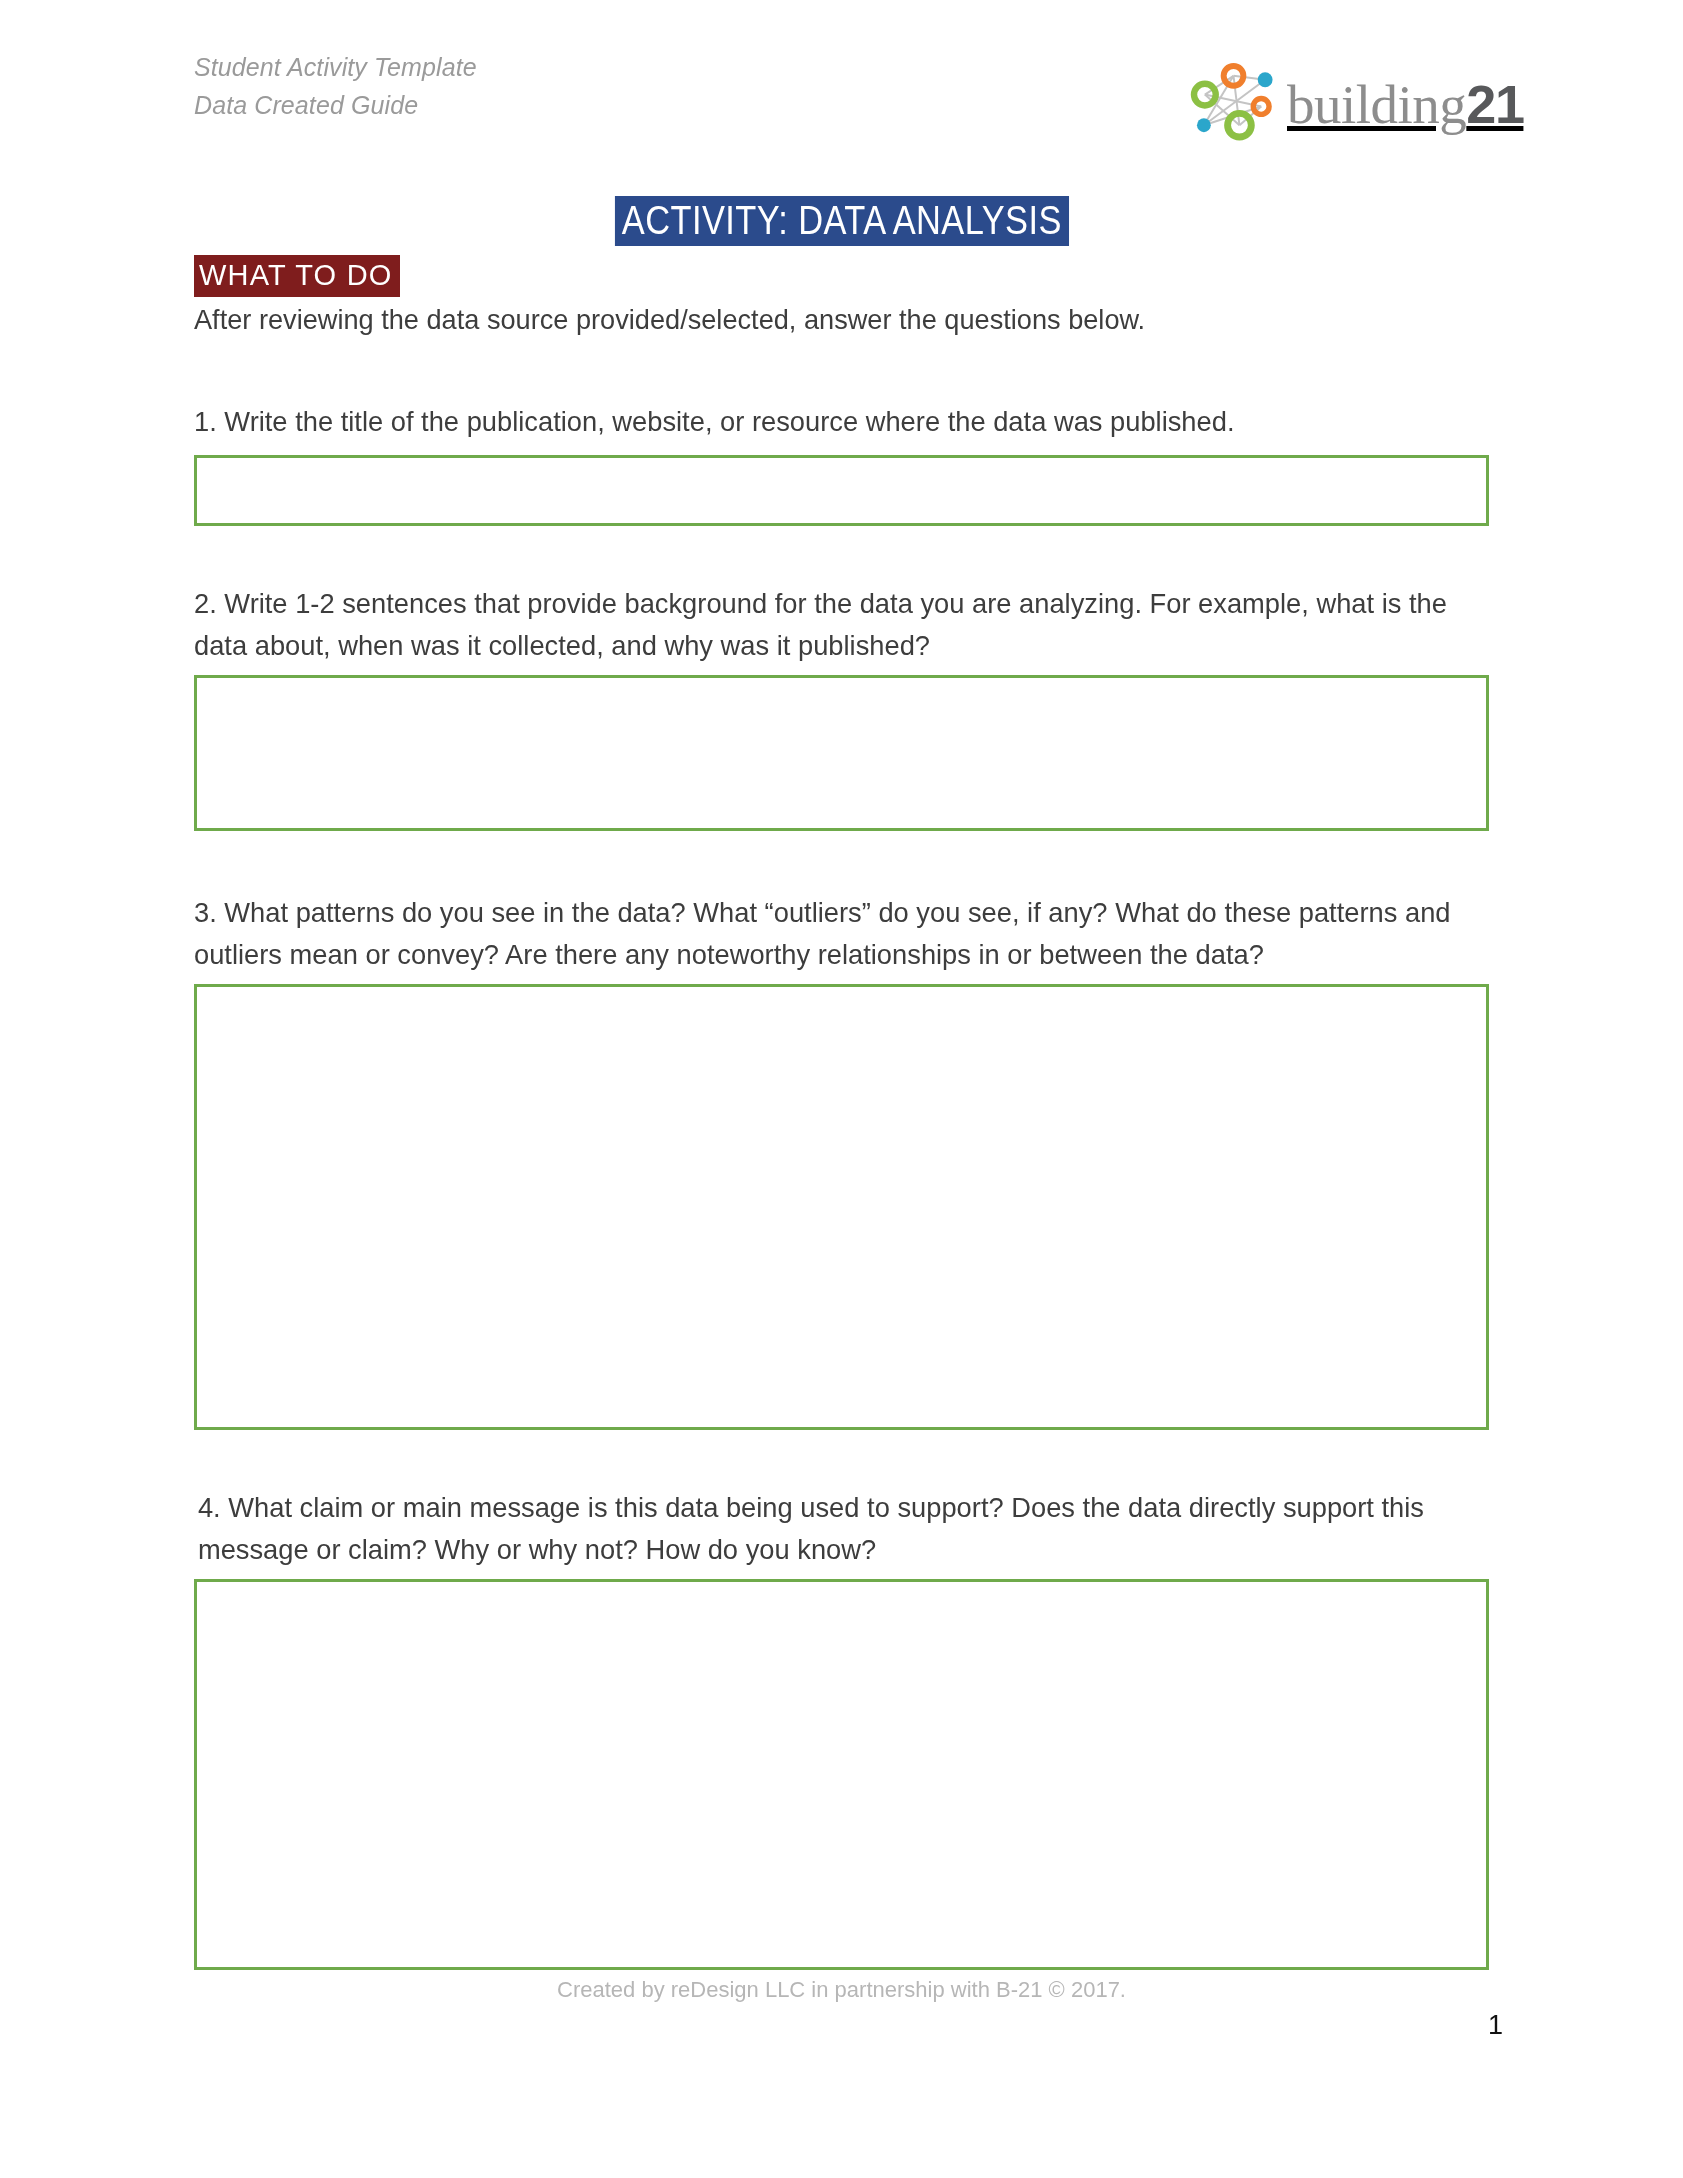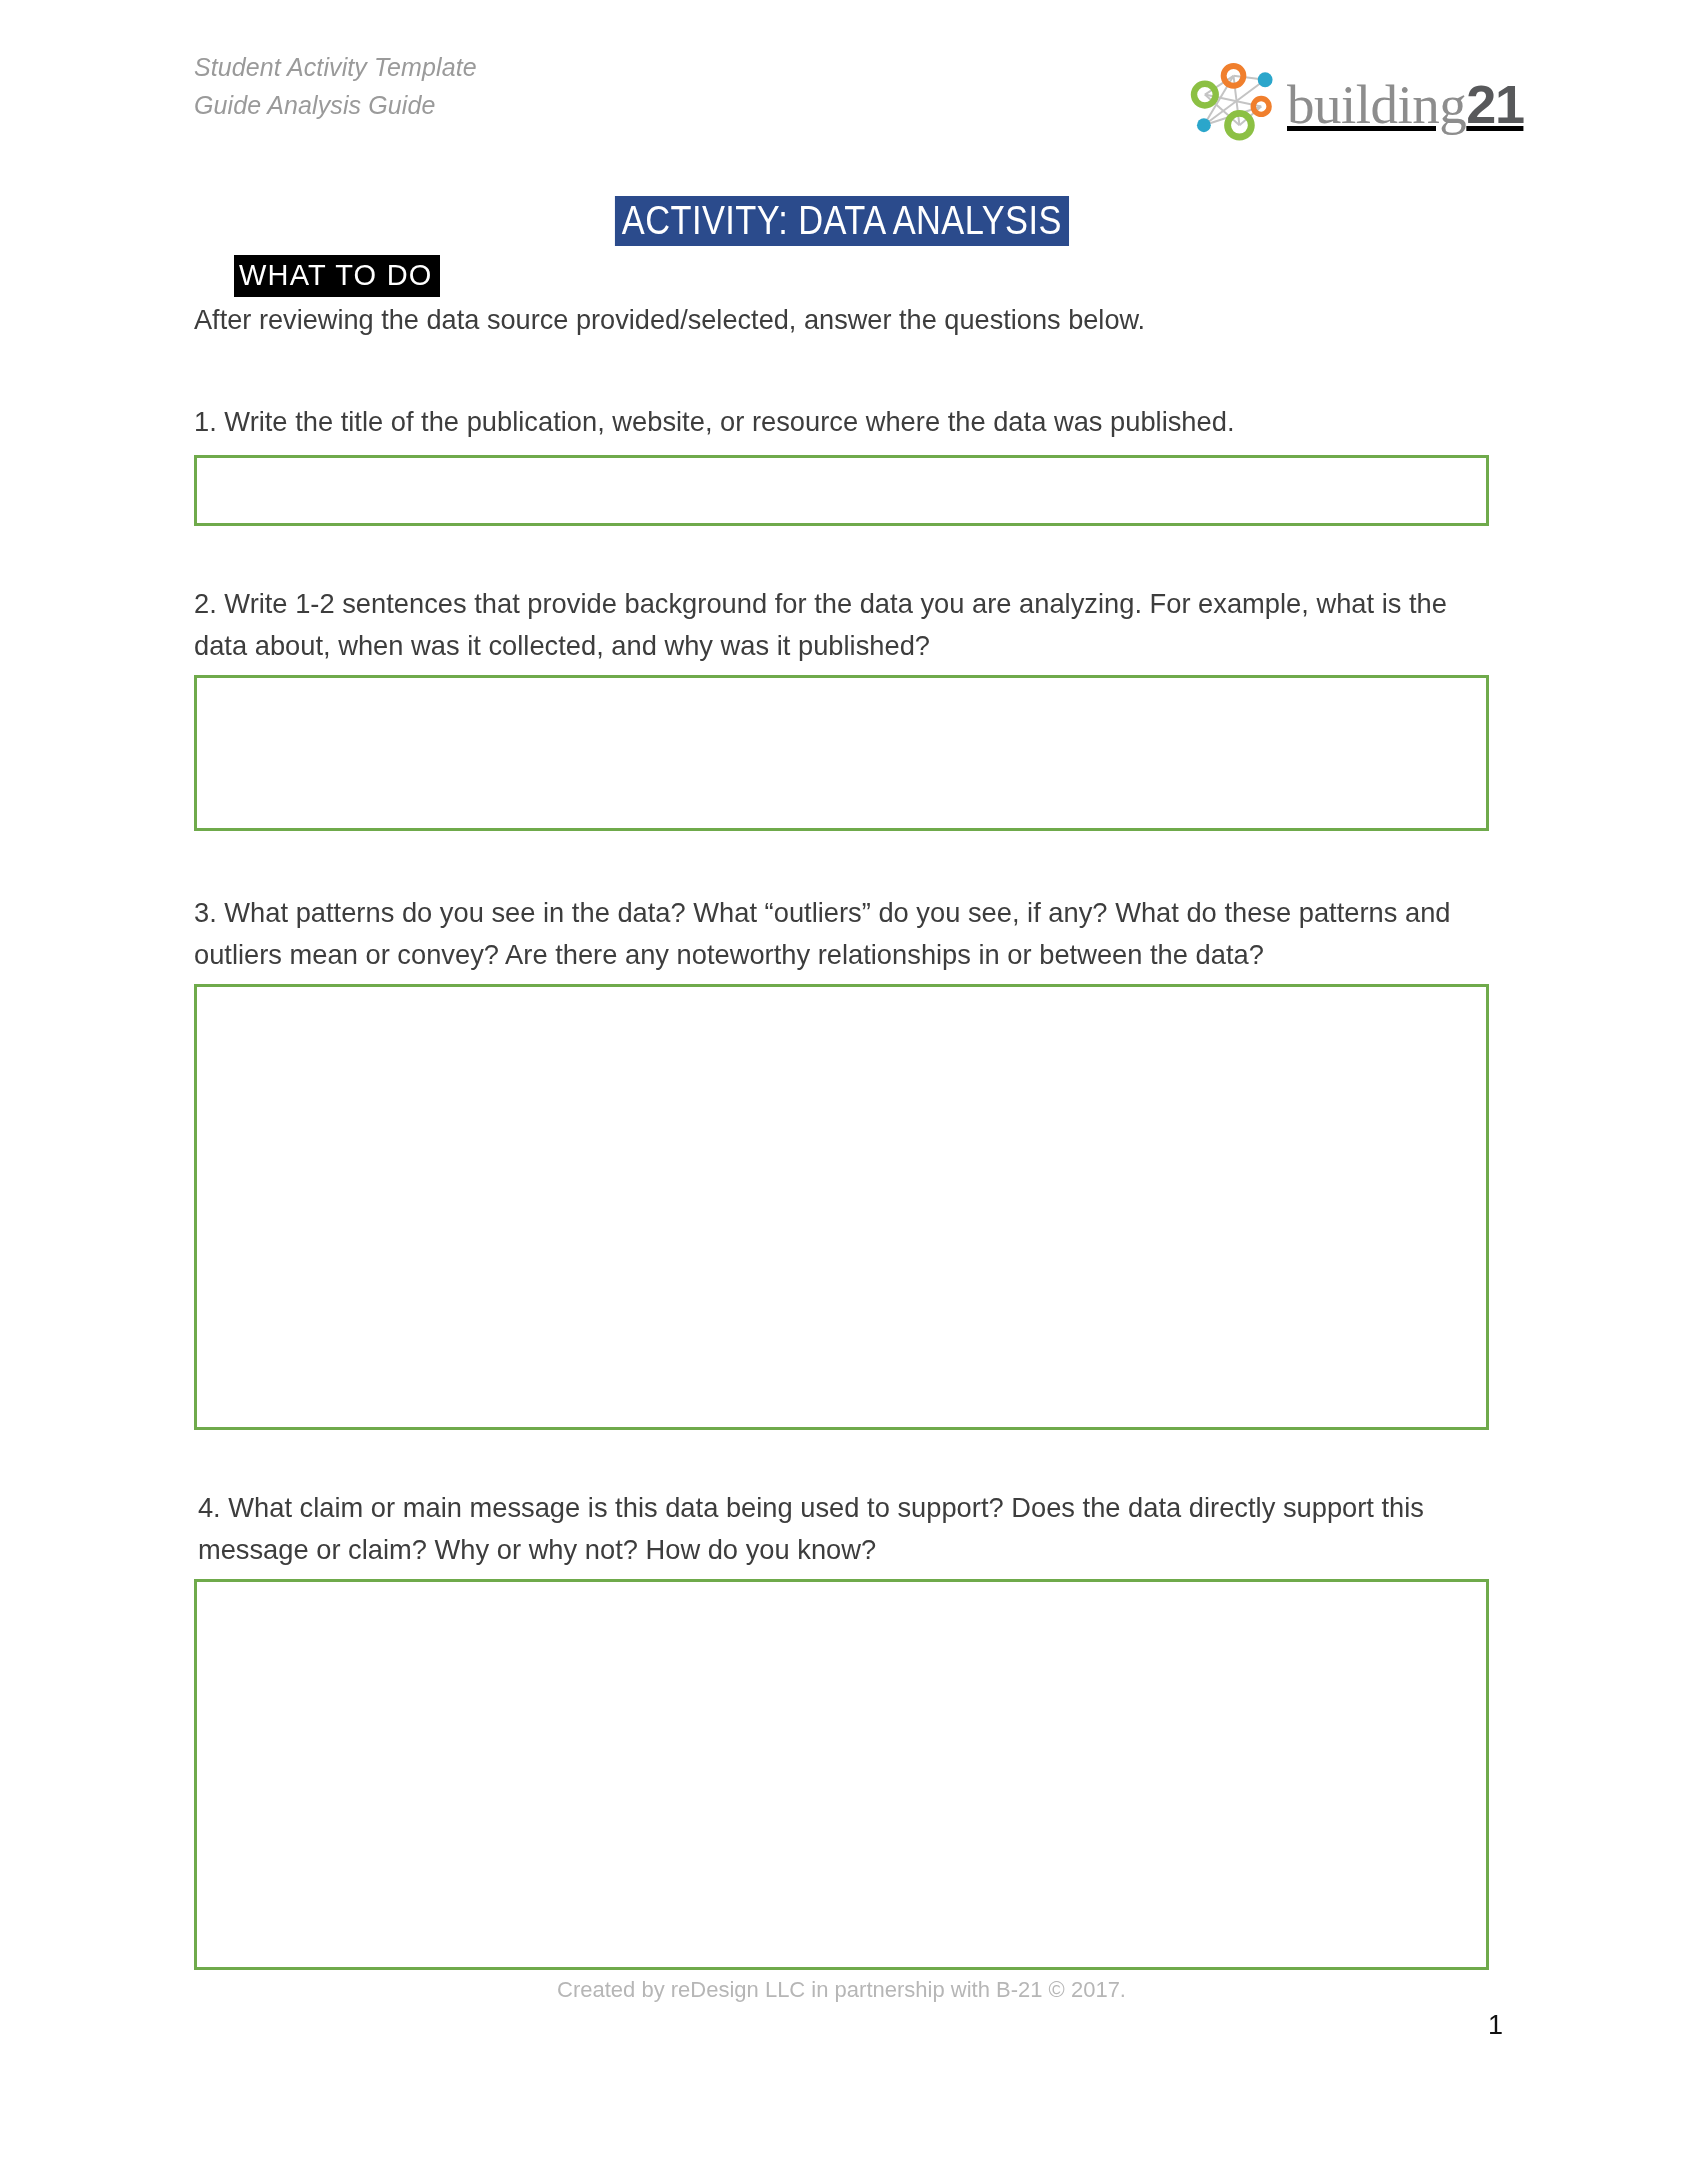--- a/index.html
+++ b/index.html
@@ -101,27 +101,26 @@
   
   .content {
     position: absolute;
     top: 255px;
     left: 194px;
     width: 1295px;
   }
 
   .section-head {
     display: inline-block;
-    background: #000000;
+    background: #7f1d1d;
     color: #ffffff;
     font-size: 29px;
     line-height: 38px;
     padding: 1px 7px 3px 5px;
     letter-spacing: 1.2px;
-    margin-left: 40px;
   }
 
   .lede {
     font-size: 28px;
     line-height: 40px;
     color: #3d3d3d;
     margin-top: 3px;
     transform: scaleX(0.97);
     transform-origin: left;
     white-space: nowrap;
@@ -185,21 +184,21 @@
   }
 </style>
 </head>
 <body>
 
 <div class="page">
 
   <div class="header">
     <div class="header-lines">
       <div class="header-line">Student Activity Template</div>
-      <div class="header-line">Guide Analysis Guide</div>
+      <div class="header-line">Data Created Guide</div>
     </div>
 
     <div class="logo">
       <svg class="logo-mark" viewBox="0 0 96 84">
         <g stroke="#c4c4c4" stroke-width="2" fill="none">
           <line x1="46" y1="16" x2="17" y2="35"></line>
           <line x1="46" y1="16" x2="78" y2="20"></line>
           <line x1="46" y1="16" x2="52" y2="66"></line>
           <line x1="46" y1="16" x2="16" y2="66"></line>
           <line x1="17" y1="35" x2="52" y2="66"></line>

